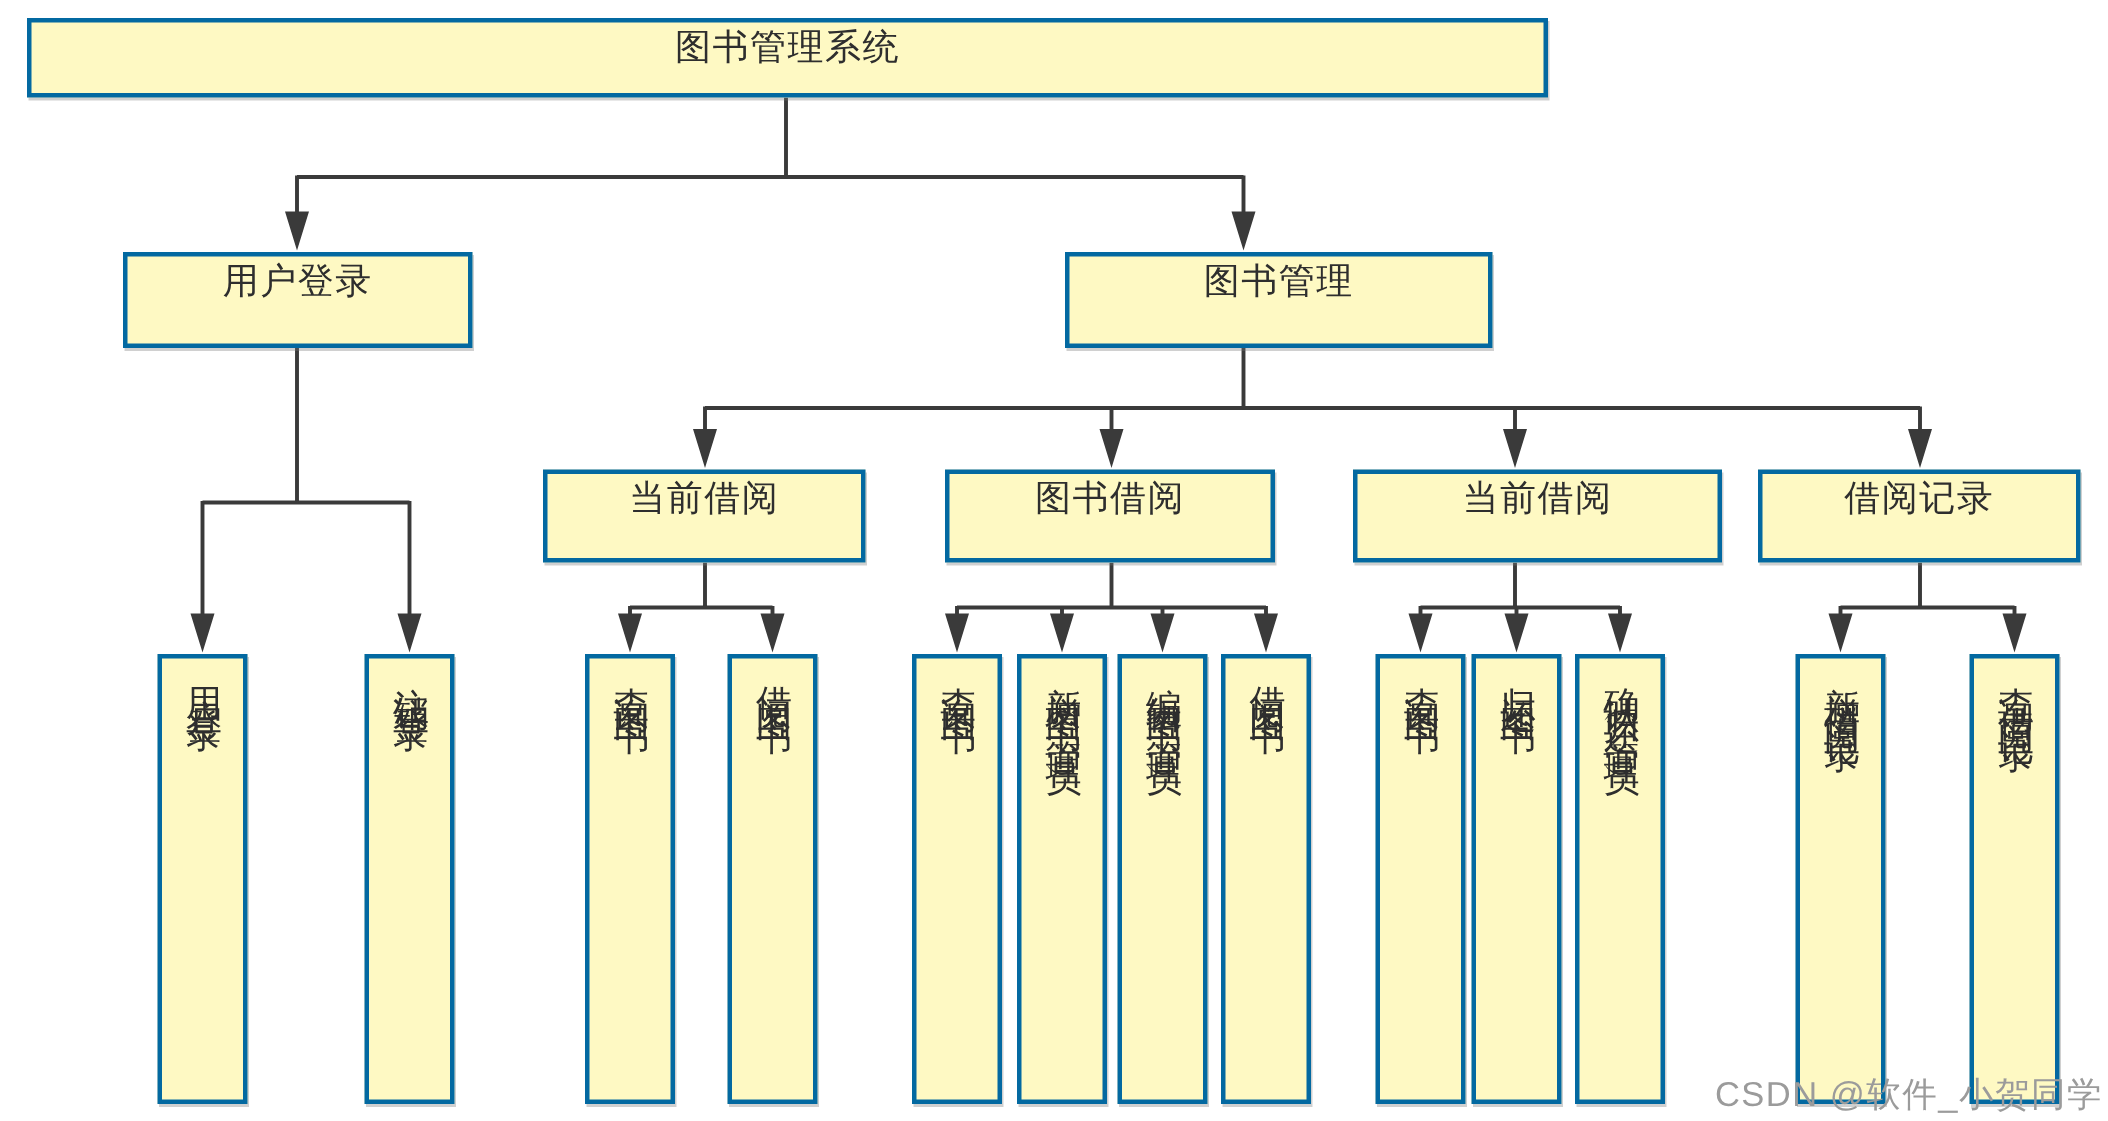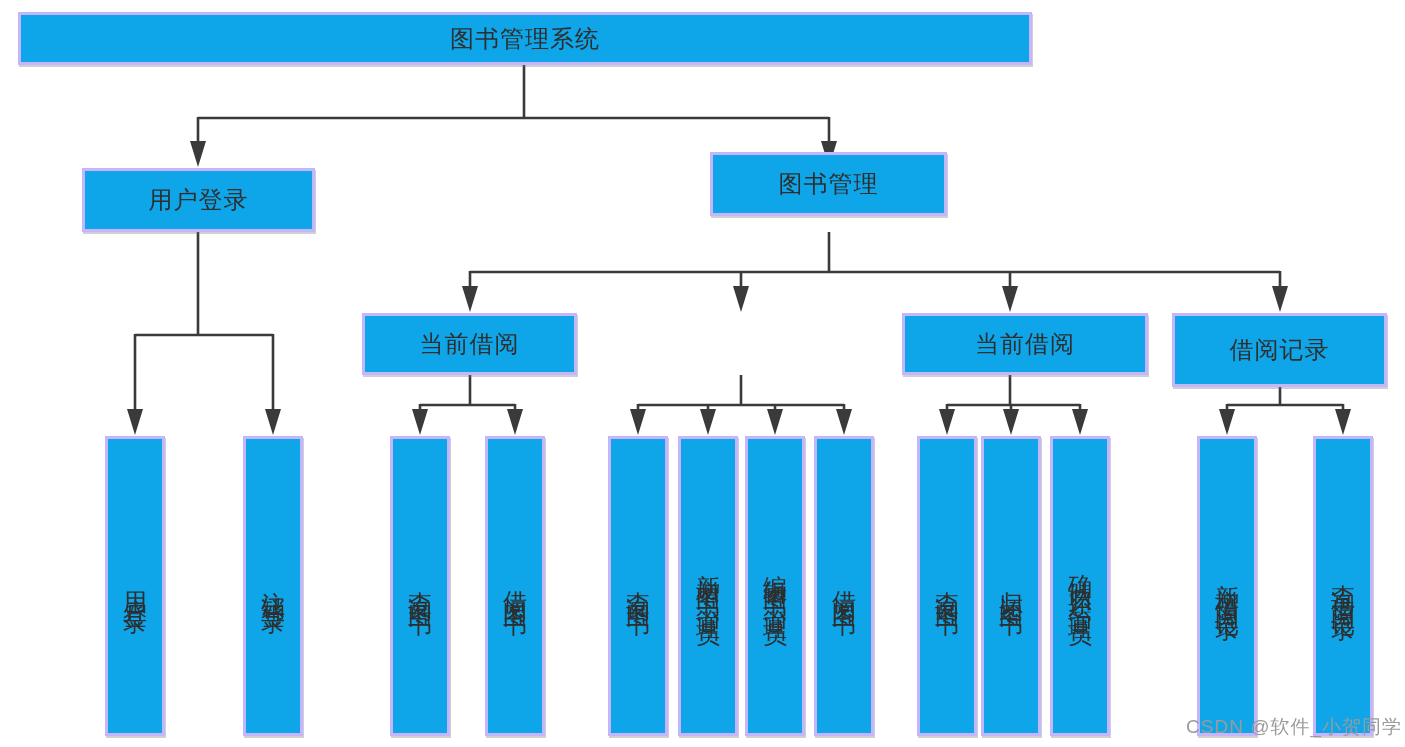--- a/index.html
+++ b/index.html
@@ -7,23 +7,23 @@
     position:relative;
     width:1405px;height:747px;
     background:#ffffff;
     font-family:"Liberation Sans", sans-serif;
     overflow:hidden;
   }
   #wires{position:absolute;left:0;top:0;z-index:0;}
   .box{
     position:absolute;
     box-sizing:border-box;
-    background:#0ea5e9;
-    border:3px solid #c4b5fd;
-    display:flex;align-items:center;justify-content:center;
+    background:#fef9c3;
+    border:3px solid #0369a1;
+    display:flex;justify-content:center;
     z-index:1;
     box-shadow:1px 2px 0 rgba(120,120,120,.35);
   }
   .lbl{
     color:#2e2e2e;
     font-size:24px;
     letter-spacing:1px;
     white-space:nowrap;
   }
   .vbox{top:436px;width:60px;height:300px;}
@@ -31,21 +31,21 @@
     writing-mode:vertical-rl;
     color:#2e2e2e;
     font-size:24px;
     letter-spacing:7px;
     line-height:1;
     white-space:nowrap;
   }
   #watermark{
     position:absolute;
     right:3px;top:714px;
-    font-size:19px;
+    font-size:23px;
     color:#9b9b9b;
     letter-spacing:1px;
     z-index:2;
     white-space:nowrap;
   }
 </style>
 </head>
 <body>
 
 <div id="canvas">
@@ -71,31 +71,34 @@
     </g>
   </svg>
 
   <div class="box" style="left:18px;top:12px;width:1014px;height:53px">
     <span class="lbl">图书管理系统</span>
   </div>
 
   <div class="box" style="left:82px;top:168px;width:233px;height:64px">
     <span class="lbl">用户登录</span>
   </div>
-  <div class="box" style="left:710px;top:152px;width:237px;height:64px">
+  <div class="box" style="left:710px;top:168px;width:285px;height:64px">
     <span class="lbl">图书管理</span>
   </div>
 
   <div class="box" style="left:362px;top:313px;width:215px;height:62px">
     <span class="lbl">当前借阅</span>
   </div>
+  <div class="box" style="left:630px;top:313px;width:220px;height:62px">
+    <span class="lbl">图书借阅</span>
+  </div>
   <div class="box" style="left:902px;top:313px;width:246px;height:62px">
     <span class="lbl">当前借阅</span>
   </div>
-  <div class="box" style="left:1172px;top:313px;width:215px;height:74px">
+  <div class="box" style="left:1172px;top:313px;width:215px;height:62px">
     <span class="lbl">借阅记录</span>
   </div>
 
   <div class="box vbox" style="left:105px">
     <span class="vlbl">用户登录</span>
   </div>
   <div class="box vbox" style="left:243px">
     <span class="vlbl">注销登录</span>
   </div>
 

